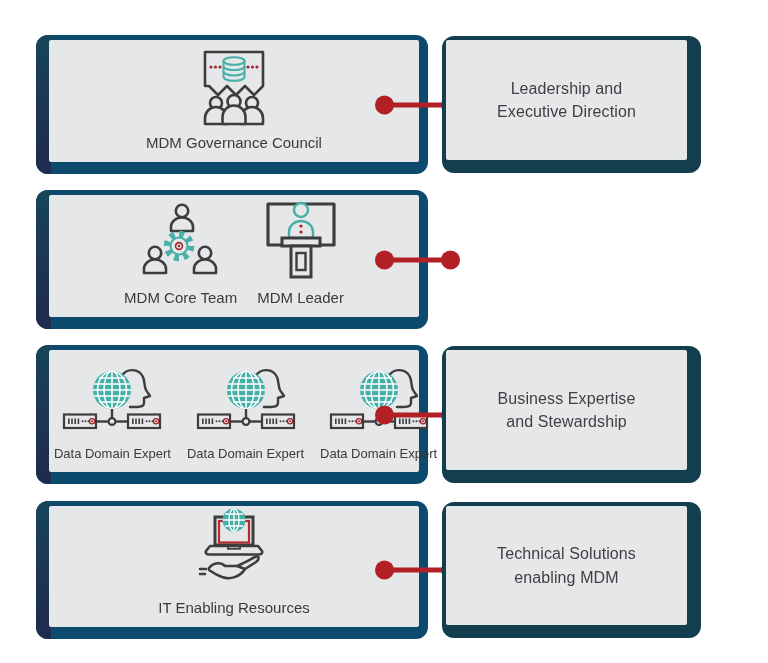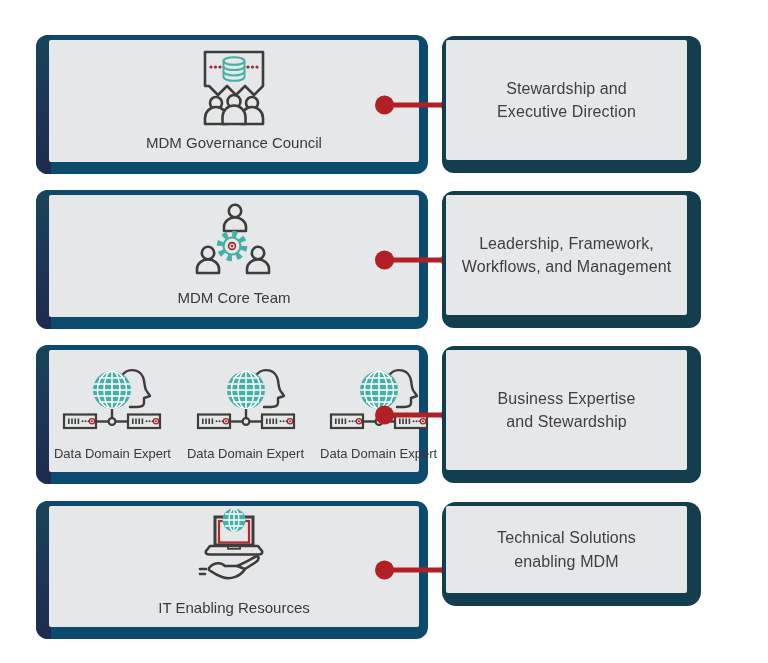--- a/index.html
+++ b/index.html
@@ -190,51 +190,51 @@
         </div>
       </div>
     </div>
     <div class="connector">
       <div class="line"></div>
       <div class="dot l"></div>
       <div class="dot r"></div>
     </div>
     <div class="card-right">
       <div class="inner">
-        <div class="right-text">Stewardship and
+        <div class="right-text">Leadership and
 Executive Direction</div>
       </div>
     </div>
   </div>
 
   <div class="row" style="top:190px;">
     <div class="card-left">
       <div class="strip"></div>
       <div class="inner">
         <div class="content gap-row2">
           <div class="icon-group">
             <svg width="92" height="80">
                 <use href="#sym-coreteam"></use>
               </svg>
             <div class="icon-label">MDM Core Team</div>
+          </div>
+          <div class="icon-group">
+            <svg width="80" height="86">
+                <use href="#sym-leader"></use>
+              </svg>
+            <div class="icon-label">MDM Leader</div>
           </div>
         </div>
       </div>
     </div>
     <div class="connector">
       <div class="line"></div>
       <div class="dot l"></div>
       <div class="dot r"></div>
     </div>
-    <div class="card-right">
-      <div class="inner">
-        <div class="right-text">Leadership, Framework,
-Workflows, and Management</div>
-      </div>
-    </div>
   </div>
 
   <div class="row" style="top:345px;">
     <div class="card-left">
       <div class="strip"></div>
       <div class="inner">
         <div class="content gap-row3">
           <div class="icon-group">
             <svg width="104" height="76">
                 <use href="#sym-expert"></use>
@@ -281,21 +281,21 @@
             <div class="icon-label">IT Enabling Resources</div>
           </div>
         </div>
       </div>
     </div>
     <div class="connector">
       <div class="line"></div>
       <div class="dot l"></div>
       <div class="dot r"></div>
     </div>
-    <div class="card-right" style="height:104px;border-radius:14px;">
+    <div class="card-right" style="height:136px;">
       <div class="inner">
         <div class="right-text">Technical Solutions
 enabling MDM</div>
       </div>
     </div>
   </div>
 
 </div>
 
 </body></html>

